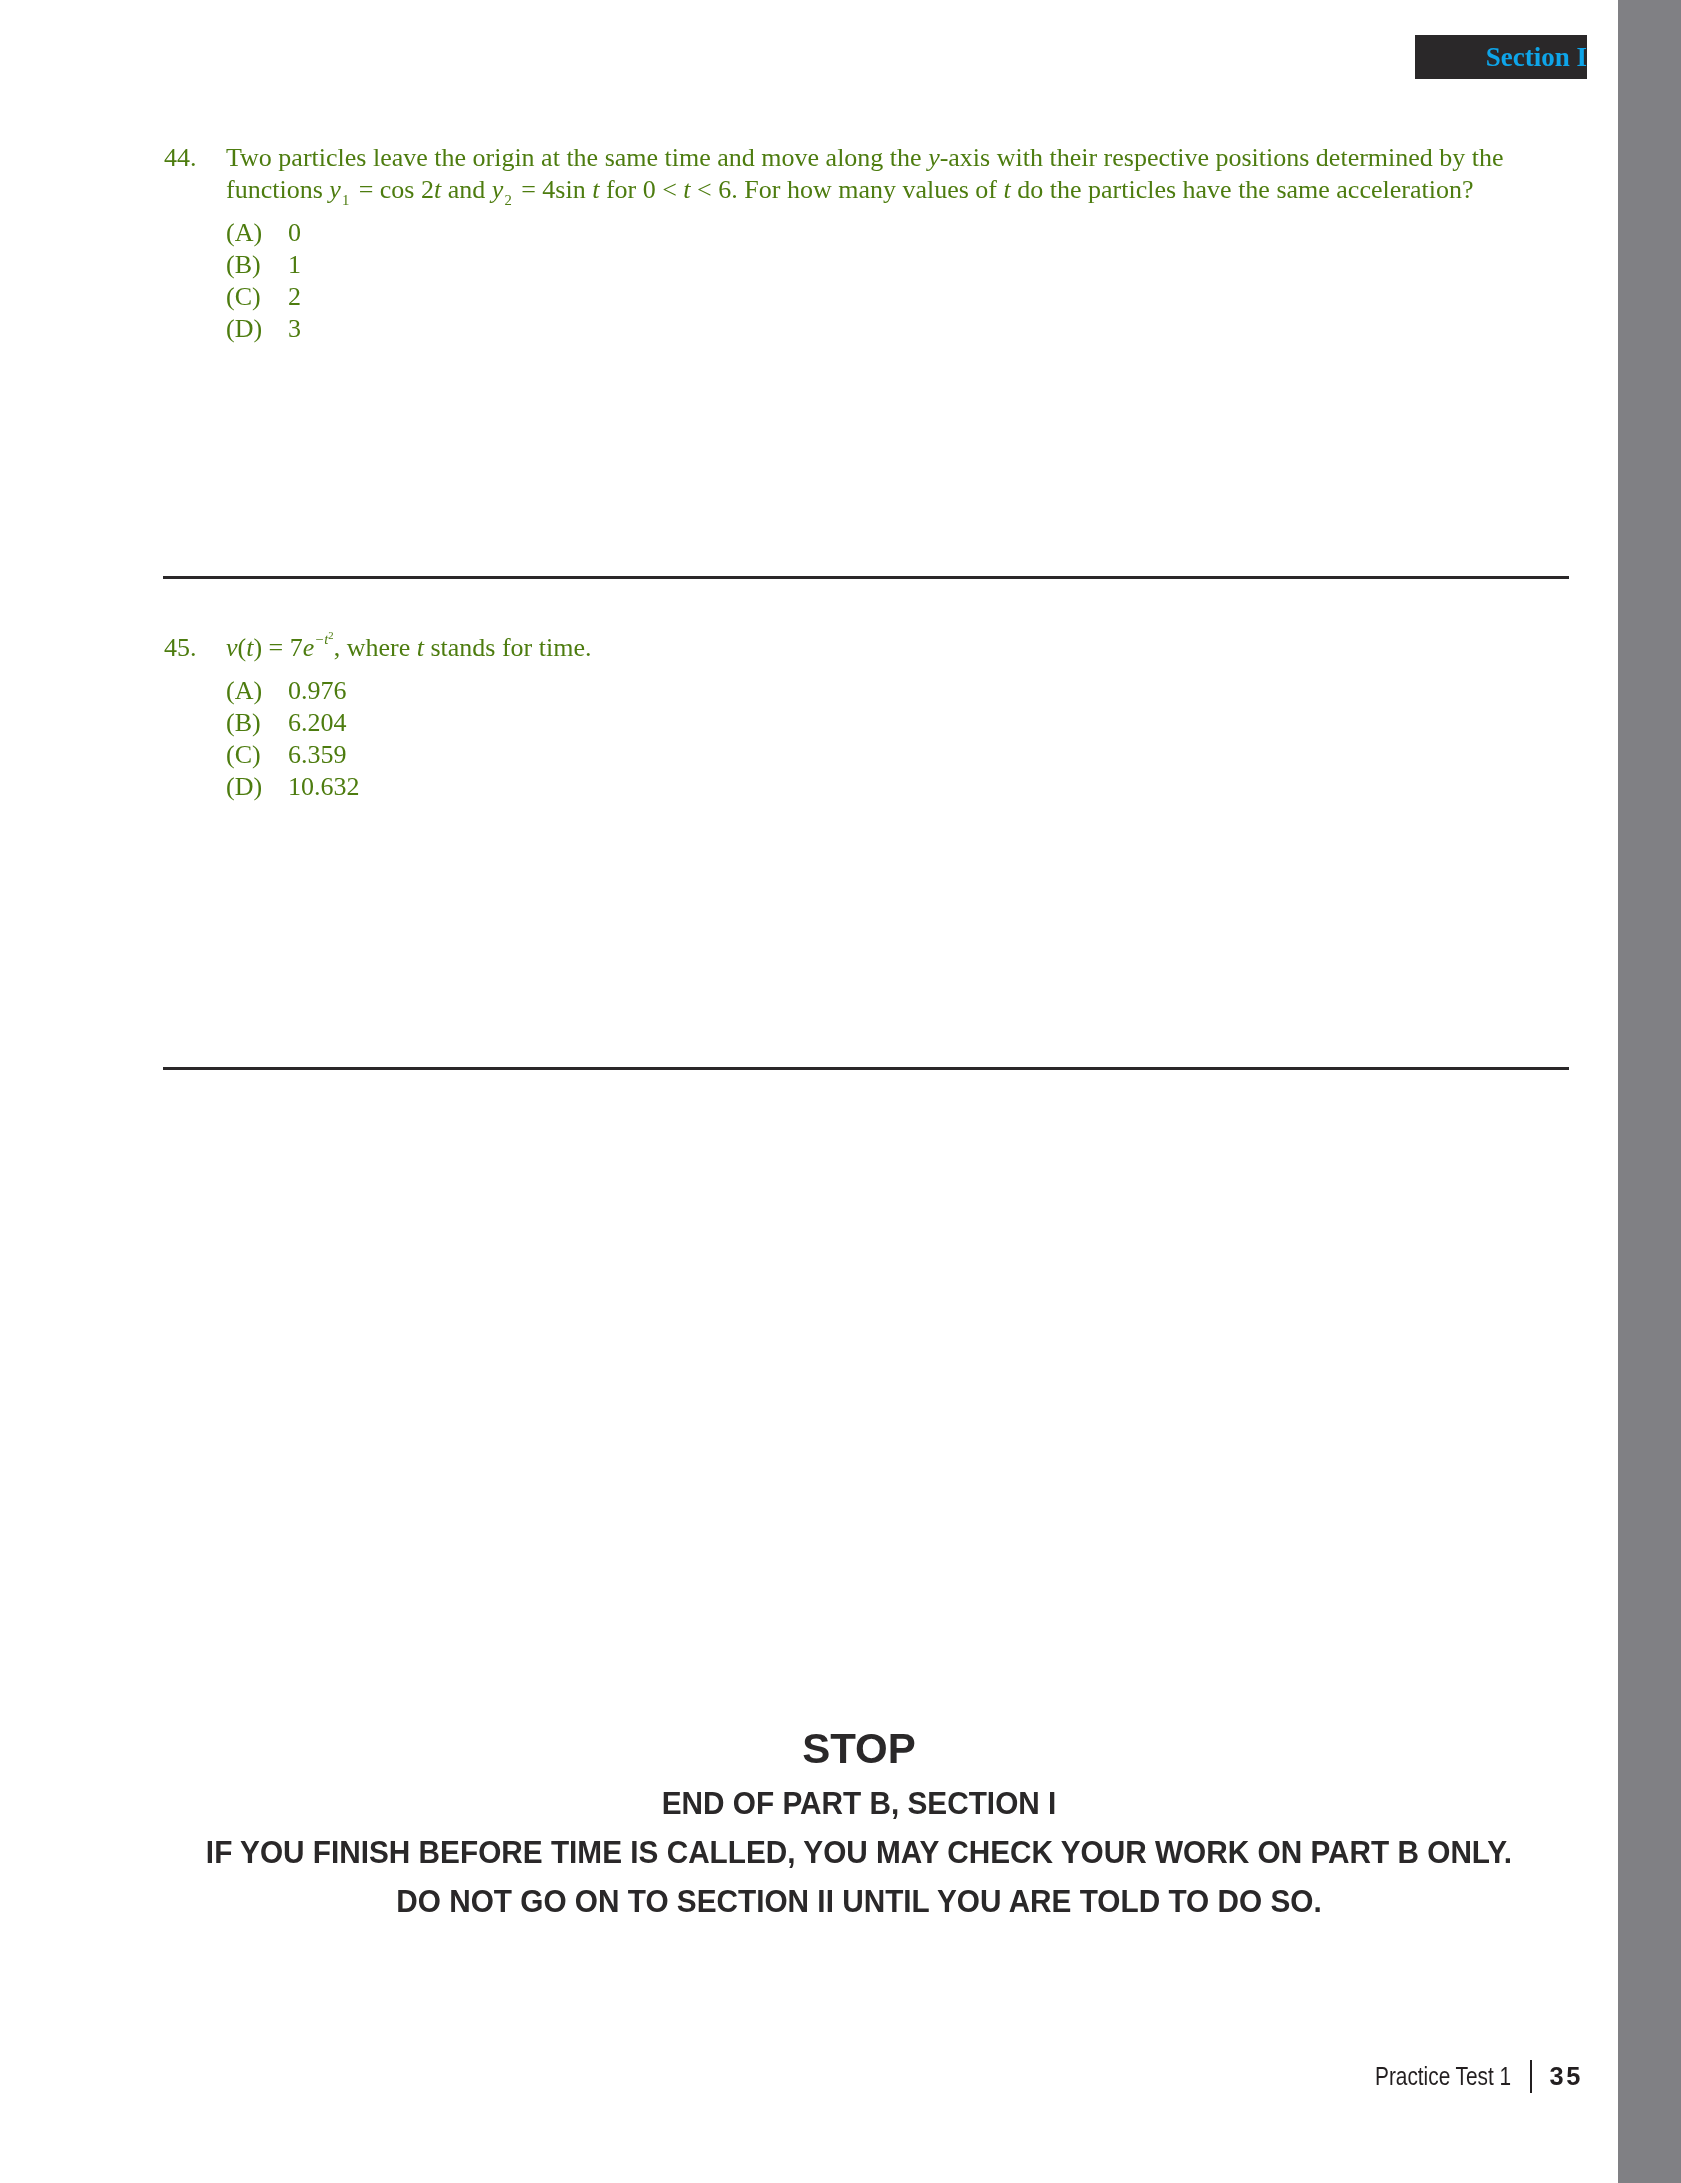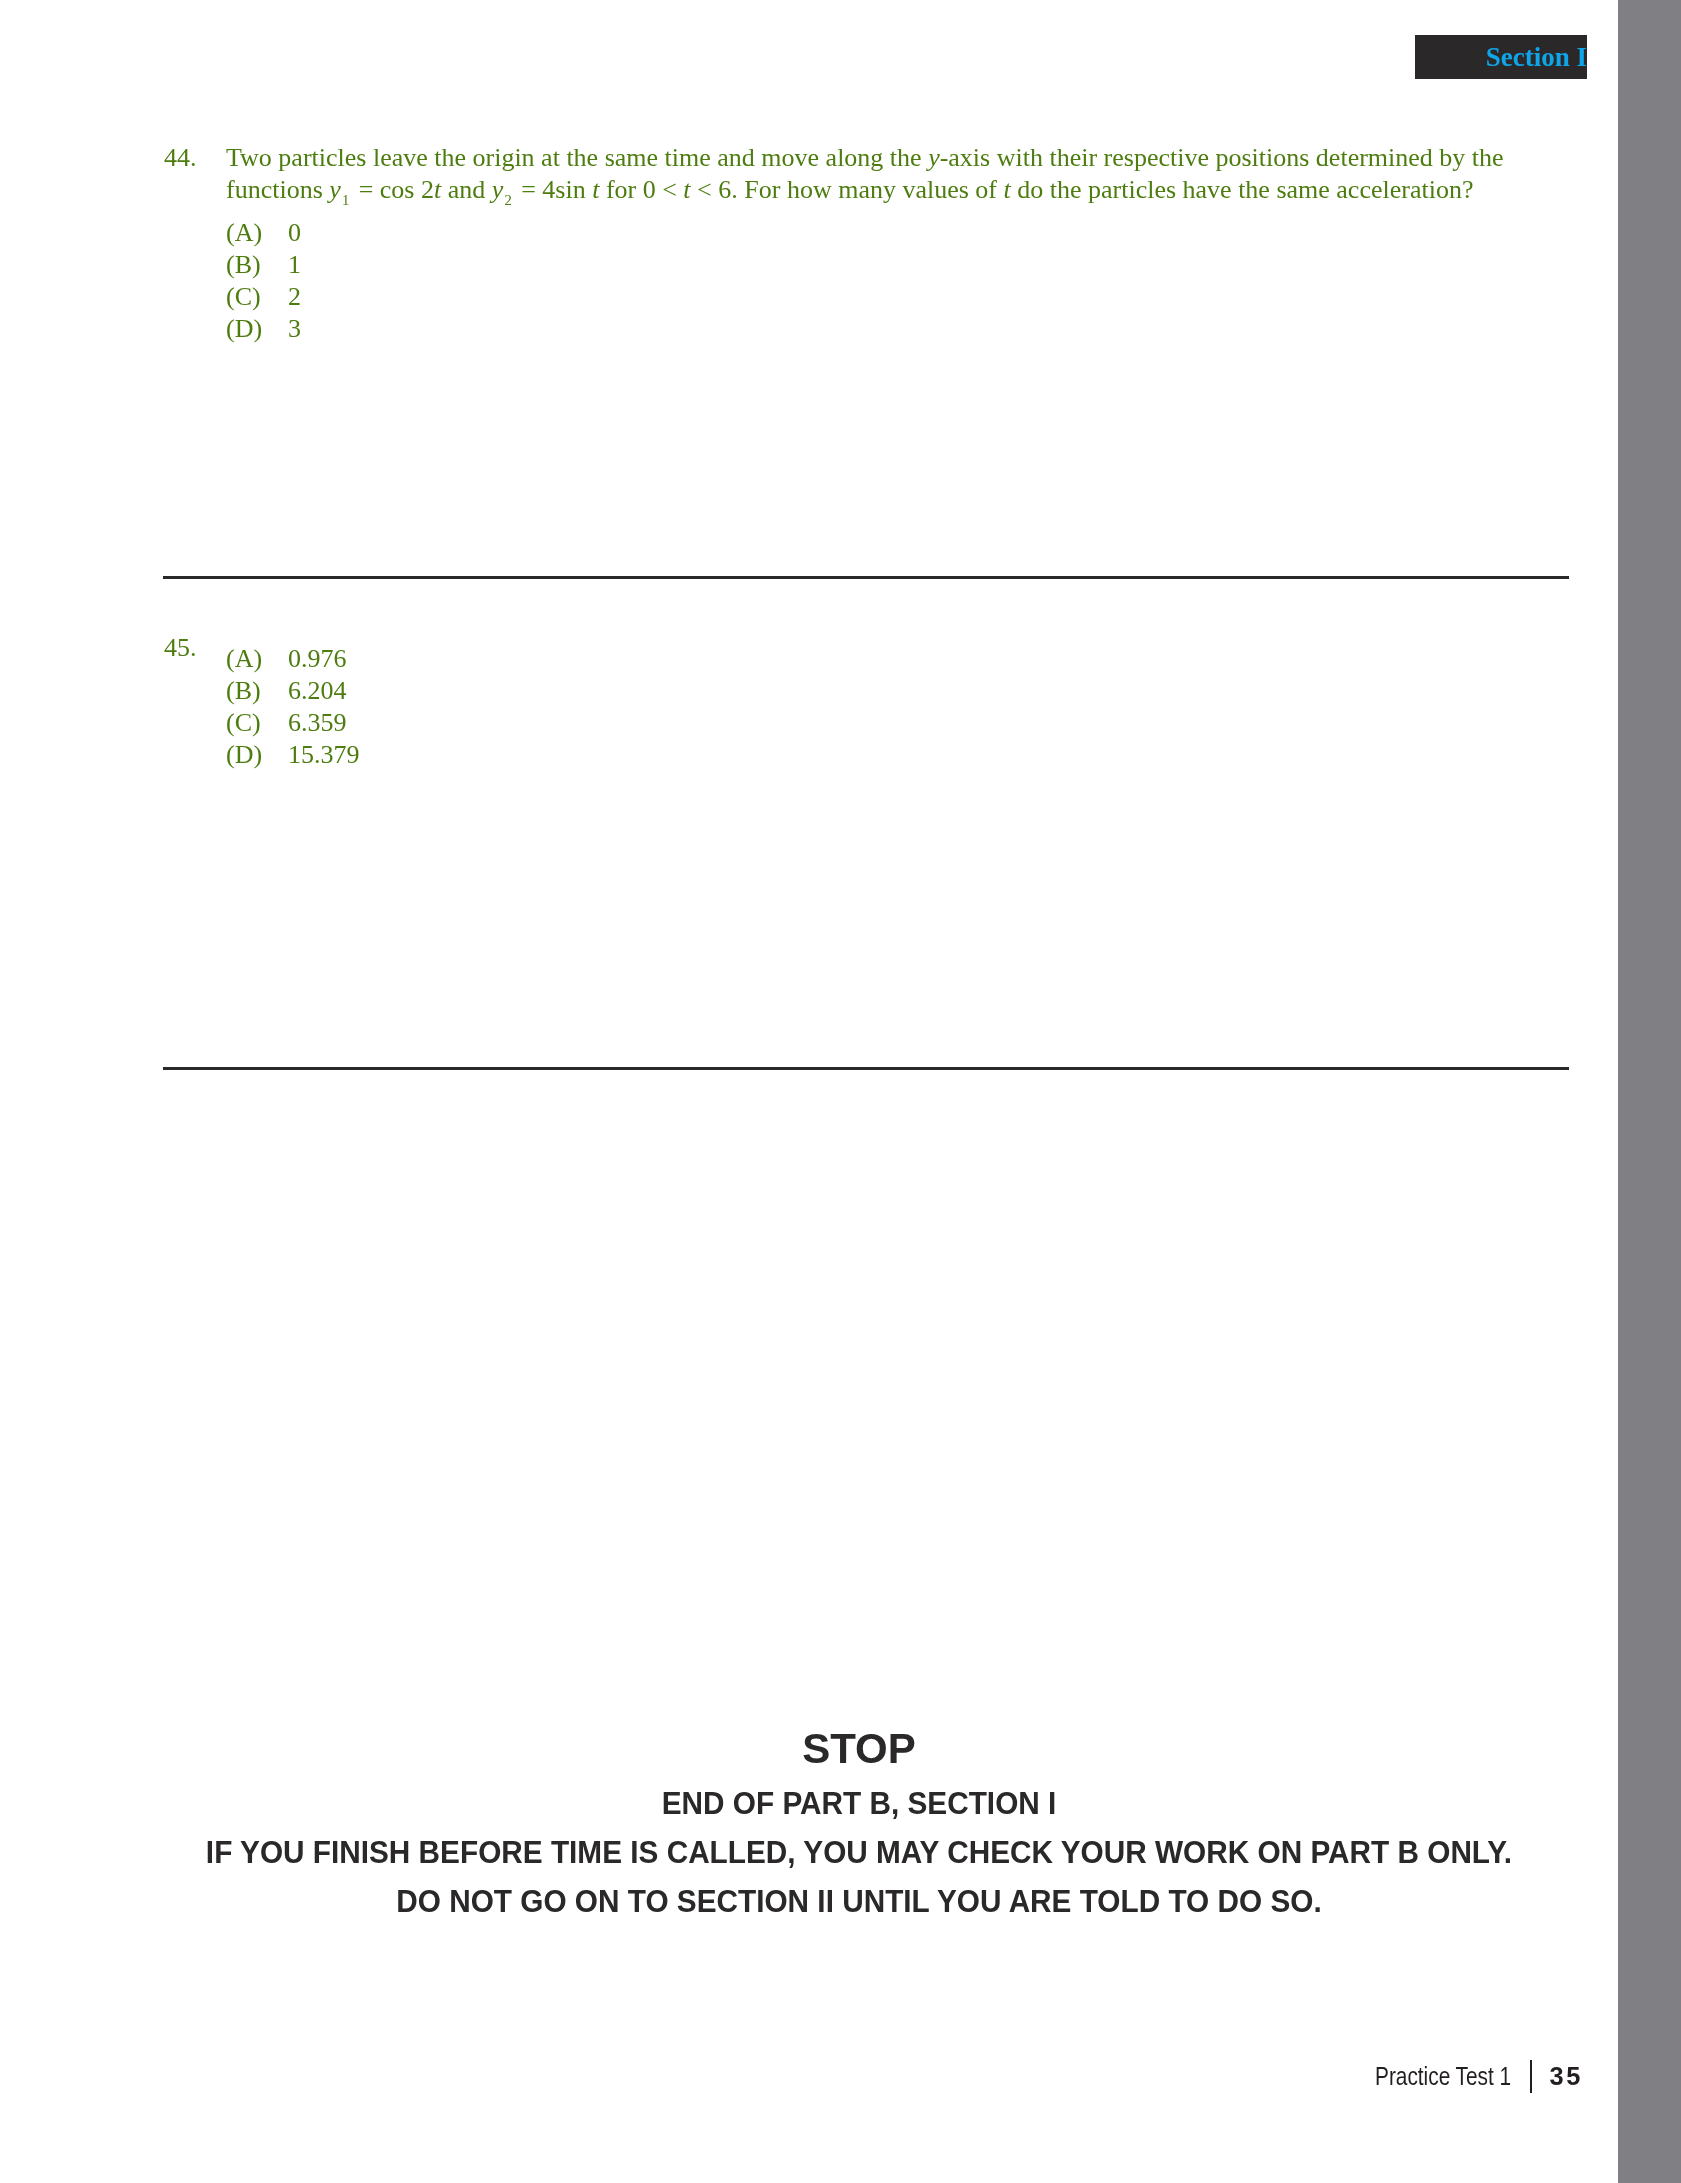--- a/index.html
+++ b/index.html
@@ -175,37 +175,38 @@
         <span>3</span>
       </div>
   </div>
 </div>
 
 <div class="rule" style="top: 576px;"></div>
 
 <div class="question" style="top: 632px;">
   <span class="q-num">45.</span>
   <div class="q-text">
+    <span class="q-line"><i class="v">v</i><span>(</span><i class="v">t</i><span>) = 7</span><i class="v">e</i><sup class="e"><i>−t</i><sup style="font-size:10.7px;vertical-align:5.4px;">2</sup></sup><span>, where </span><i class="v">t</i><span> stands for time.</span></span>
   </div>
   <div class="choices">
     <div class="choice">
         <span class="choice-letter">(A)</span>
         <span>0.976</span>
       </div>
     <div class="choice">
         <span class="choice-letter">(B)</span>
         <span>6.204</span>
       </div>
     <div class="choice">
         <span class="choice-letter">(C)</span>
         <span>6.359</span>
       </div>
     <div class="choice">
         <span class="choice-letter">(D)</span>
-        <span>15.379</span>
+        <span>10.632</span>
       </div>
   </div>
 </div>
 
 <div class="rule" style="top: 1067px;"></div>
 
 <div class="stop-block">
   <div class="stop-title">STOP</div>
   <div class="stop-line">END OF PART B, SECTION I</div>
   <div class="stop-line">IF YOU FINISH BEFORE TIME IS CALLED, YOU MAY CHECK YOUR WORK ON PART B ONLY.</div>

